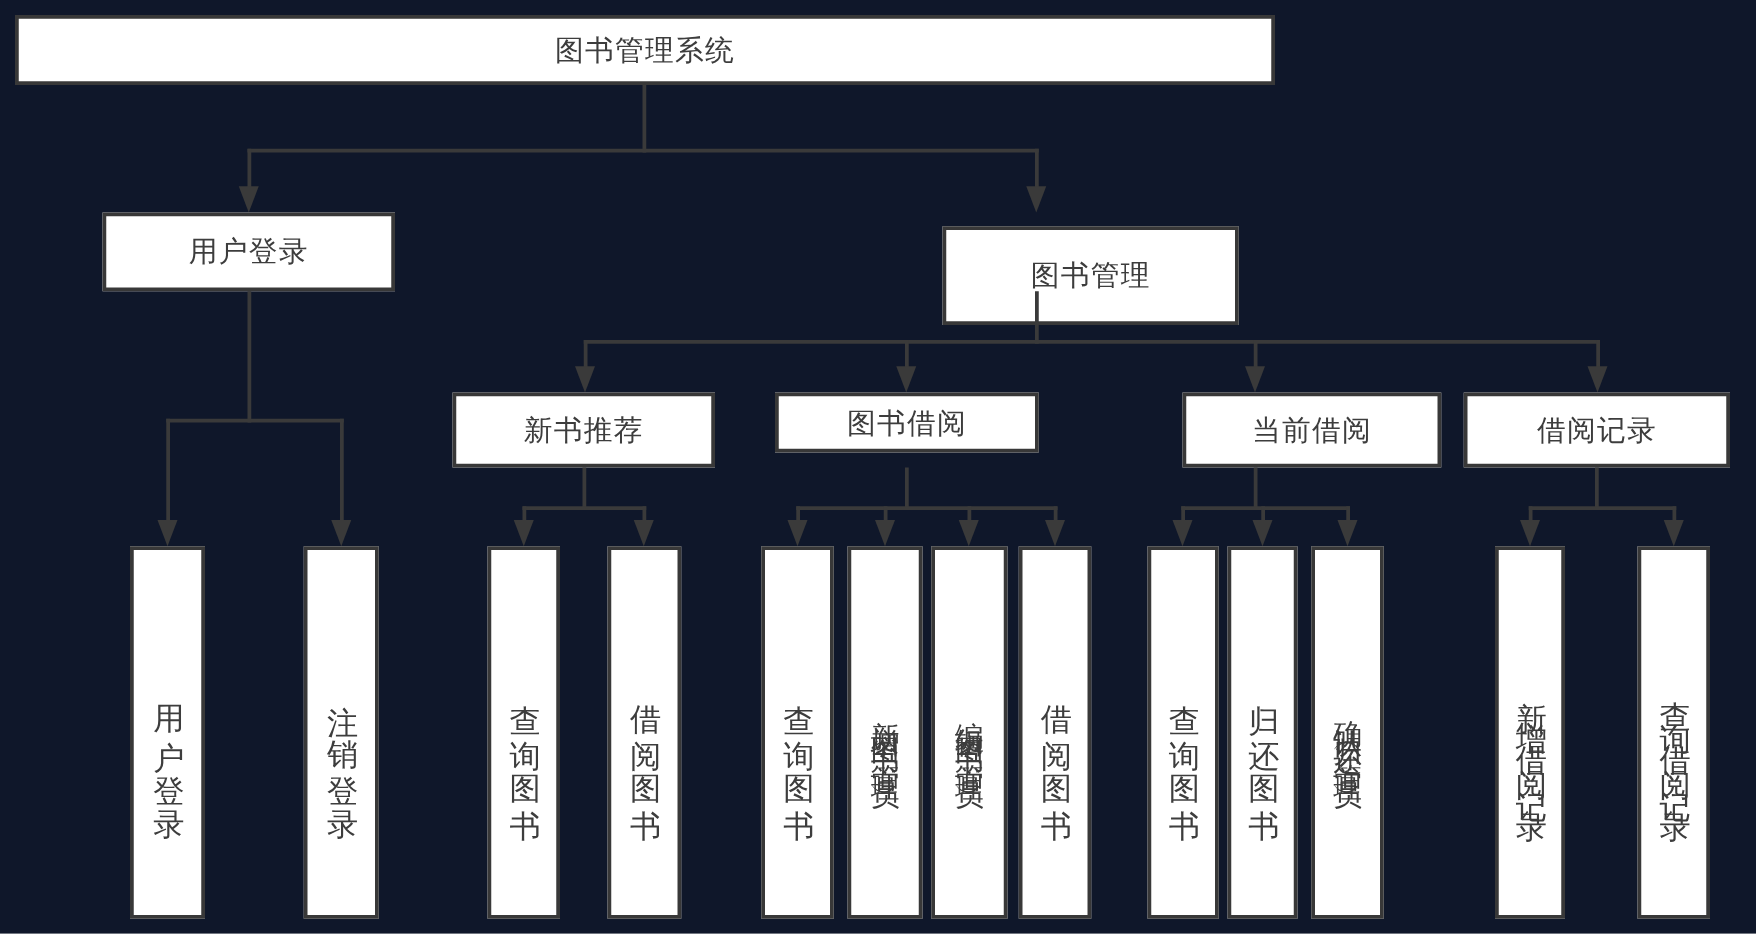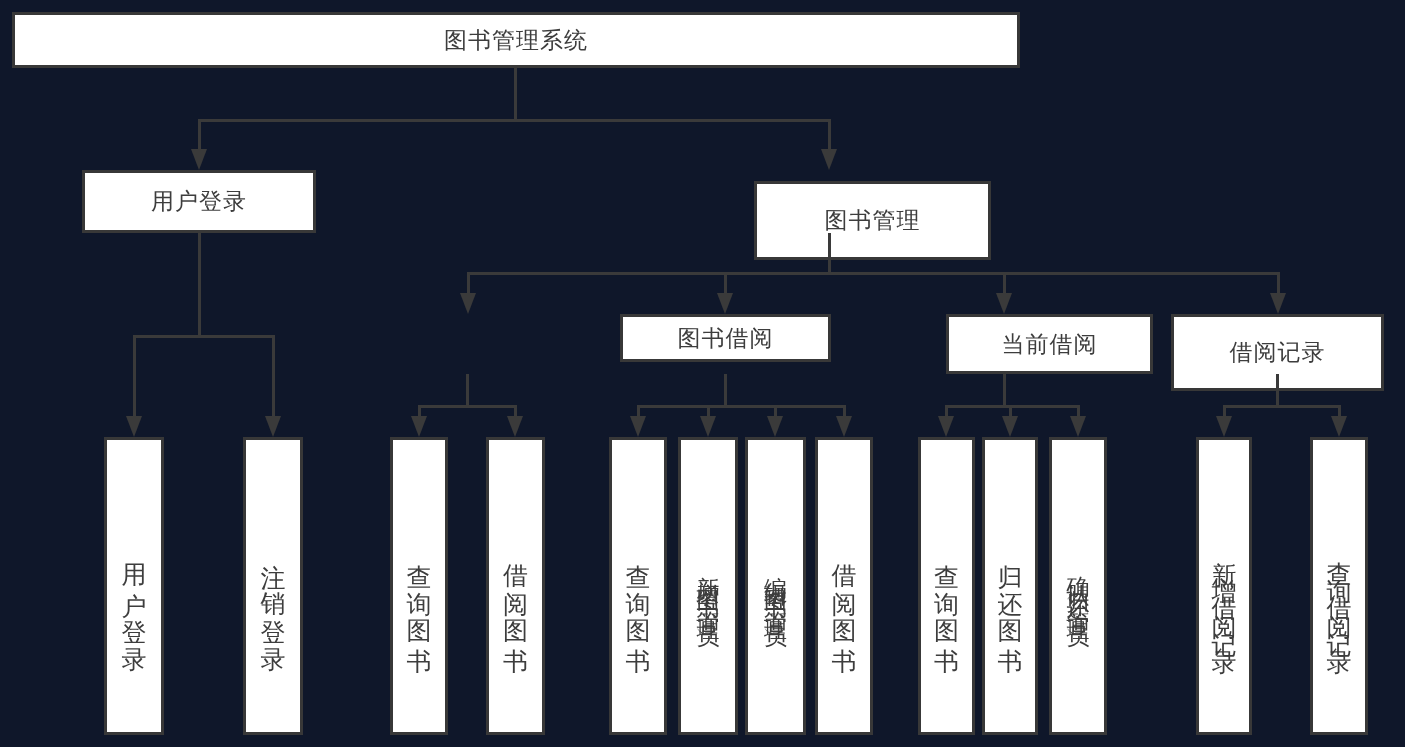--- a/index.html
+++ b/index.html
@@ -92,27 +92,30 @@
   <div class="hline" style="left:467px; top:272px; width:813px;"></div>
   <div class="vline" style="left:467px; top:272px; height:25px;"></div>
   <div class="ah" style="left:460px; top:293px;"></div>
   <div class="vline" style="left:724px; top:272px; height:25px;"></div>
   <div class="ah" style="left:717px; top:293px;"></div>
   <div class="vline" style="left:1003px; top:272px; height:25px;"></div>
   <div class="ah" style="left:996px; top:293px;"></div>
   <div class="vline" style="left:1277px; top:272px; height:25px;"></div>
   <div class="ah" style="left:1270px; top:293px;"></div>
 
+  <div class="box" style="left:362px; top:314px; width:210px; height:60px;">
+    <span>新书推荐</span>
+  </div>
   <div class="box" style="left:620px; top:314px; width:211px; height:48px;">
     <span>图书借阅</span>
   </div>
   <div class="box" style="left:901px; top:314px; width:207px; height:60px;margin-left:45px;">
     <span>当前借阅</span>
   </div>
-  <div class="box" style="left:1171px; top:314px; width:213px; height:77px;">
+  <div class="box" style="left:1171px; top:314px; width:213px; height:60px;">
     <span>借阅记录</span>
   </div>
 
   <div class="vline" style="left:466px; top:374px; height:34px;"></div>
   <div class="hline" style="left:418px; top:405px; width:99px;"></div>
   <div class="vline" style="left:418px; top:405px; height:16px;"></div>
   <div class="ah" style="left:411px; top:416px;"></div>
   <div class="vline" style="left:514px; top:405px; height:16px;"></div>
   <div class="ah" style="left:507px; top:416px;"></div>
 

